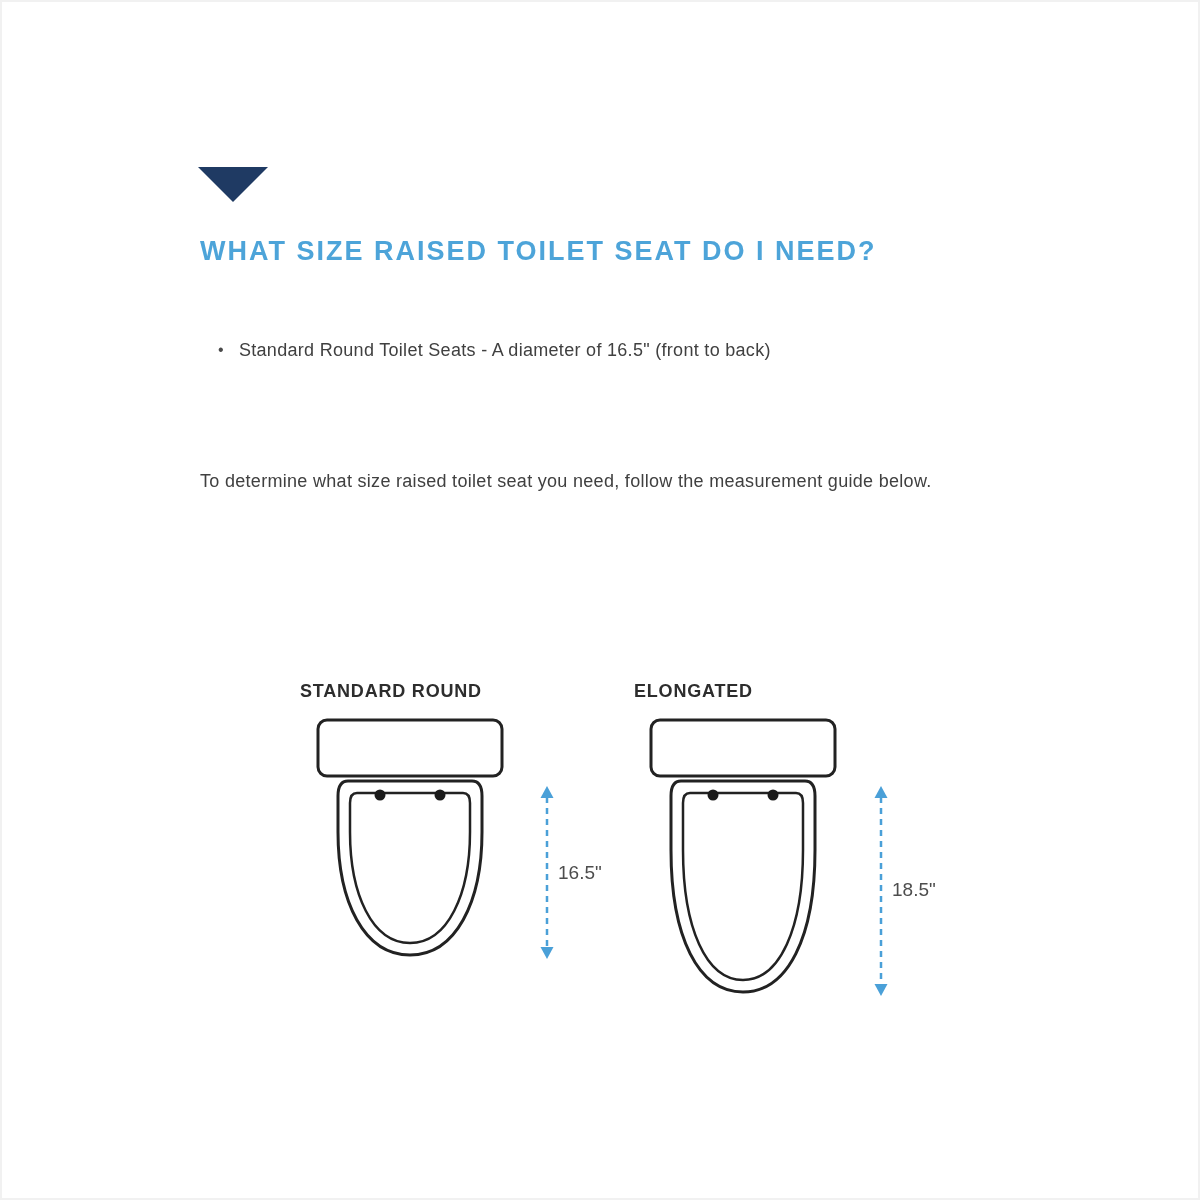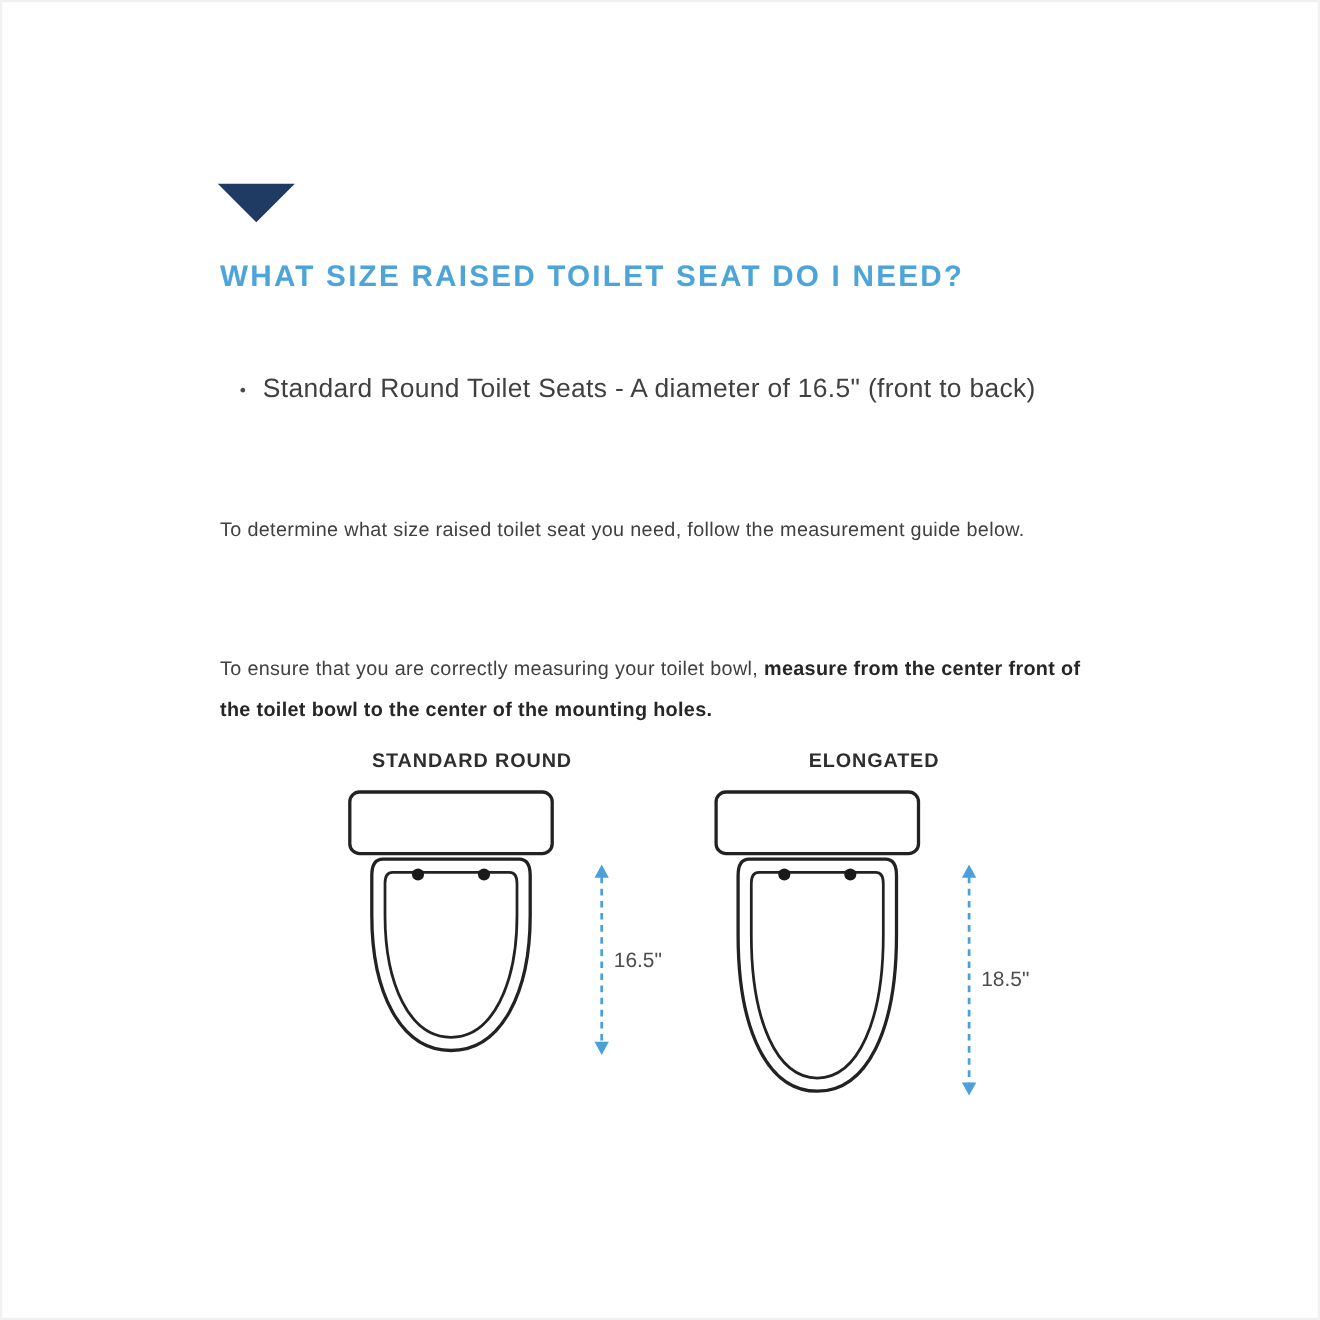--- a/index.html
+++ b/index.html
@@ -68,41 +68,41 @@
   #measure-paragraph strong { color: #262626; font-weight: 700; }
   #footer-note { left: 200px; top: 1054px; }
 
   .bullet-list {
     position: absolute;
     left: 218px; top: 340px;
     margin: 0; padding: 0;
     list-style: none;
   }
   .bullet-list li {
-    font-size: 24px;
+    font-size: 18px;
     letter-spacing: 0.3px;
     margin-bottom: 31px;
     color: var(--body_text, #404040);
   }
   .bullet-list li::before {
     content: "\2022";
     display: inline-block;
     margin-right: 15px;
     font-size: 16px;
     color: #4a4a4a;
     vertical-align: 1px;
   }
 
   
   .diagram-caption {
     position: absolute;
     margin: 0;
     width: 220px;
     top: 681px;
-    text-align: right;
+    text-align: left;
     font-size: 18px;
     font-weight: 700;
     letter-spacing: 0.8px;
     color: #2d2d2d;
   }
   #caption-standard { left: 300px; }
   #caption-elongated { left: 634px; }
 
   .diagram-svg { position: absolute; }
   #svg-standard { left: 300px; top: 700px; }
@@ -124,21 +124,20 @@
   <h2 class="section-heading" id="heading-what-size">WHAT SIZE RAISED TOILET SEAT DO I NEED?</h2>
 
 
   <ul class="bullet-list">
     <li><span>Standard Round Toilet Seats - A diameter of 16.5" (front to back)</span></li>
   </ul>
 
   <p class="body-text" id="outro-sizes">To determine what size raised toilet seat you need, follow the measurement guide below.</p>
 
 
-  <p class="body-text" id="measure-paragraph"><span>To ensure that you are correctly measuring your toilet bowl, </span><strong>measure from the center front of the toilet bowl to the center of the mounting holes.</strong></p>
 
   <p class="diagram-caption" id="caption-standard">STANDARD ROUND</p>
   <p class="diagram-caption" id="caption-elongated">ELONGATED</p>
 
   <svg class="diagram-svg" id="svg-standard" width="320" height="280" viewBox="0 0 320 280" xmlns="http://www.w3.org/2000/svg">
     <rect class="outline" x="18" y="20" width="184" height="56" rx="9"></rect>
     <path class="outline" d="M 48 81 H 172 C 179 81 182 86 182 96 L 182 132 C 182 202 156 255 110 255 C 64 255 38 202 38 132 L 38 96 C 38 86 41 81 48 81 Z"></path>
     <path class="outline" style="stroke-width:2.5" d="M 57 93 H 163 C 167 93 170 96 170 103 L 170 132 C 170 194 148 243 110 243 C 72 243 50 194 50 132 L 50 103 C 50 96 53 93 57 93 Z"></path>
     <circle class="hole" cx="80" cy="95" r="5.5"></circle>
     <circle class="hole" cx="140" cy="95" r="5.5"></circle>

